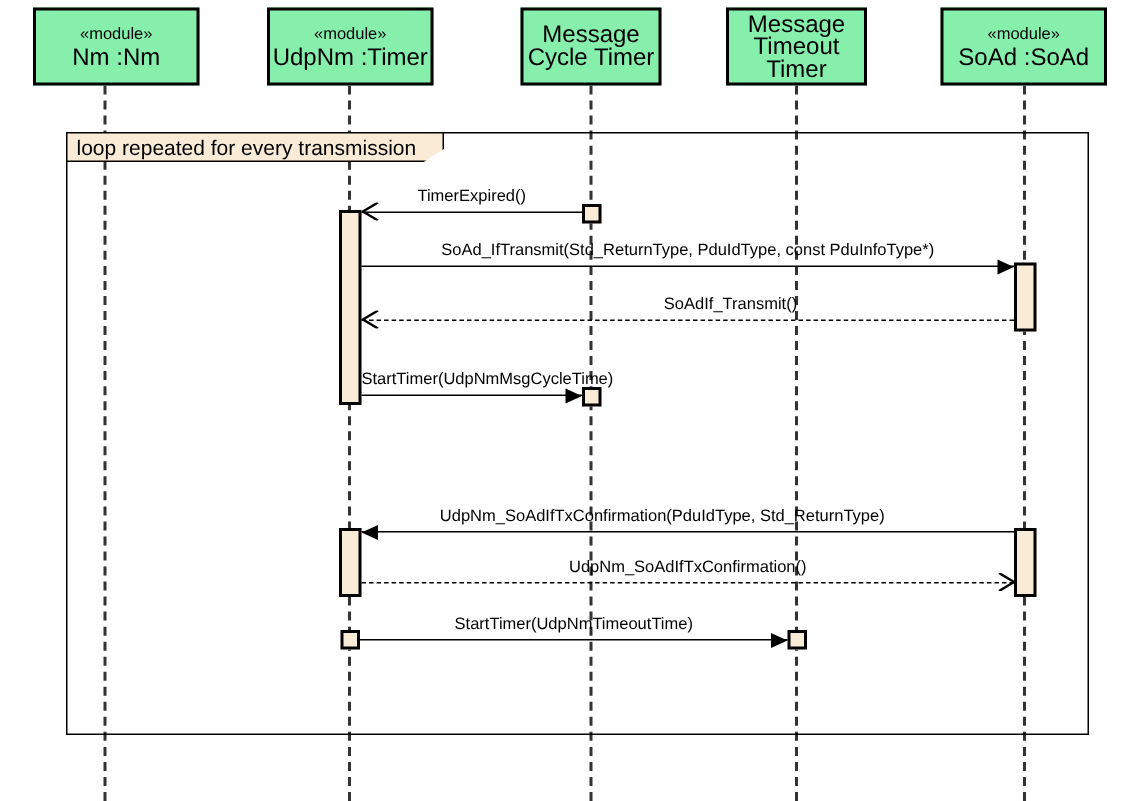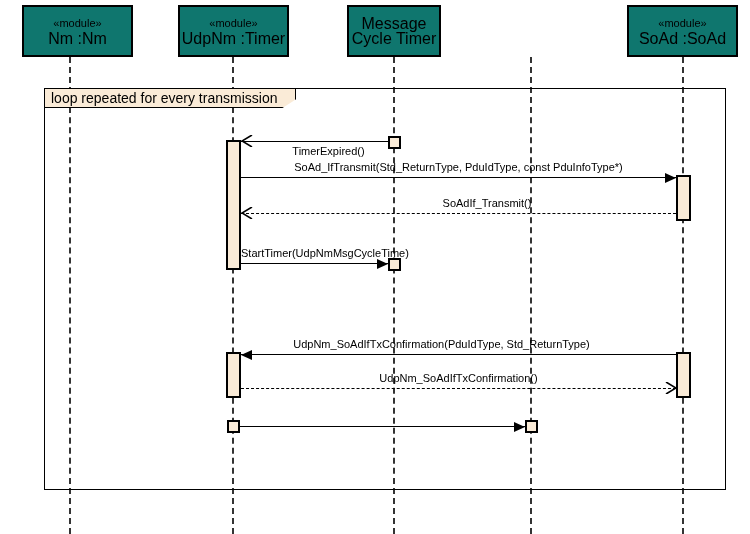--- a/index.html
+++ b/index.html
@@ -8,21 +8,21 @@
     background:#ffffff;
     font-family:"Liberation Sans", sans-serif;
     overflow:hidden;
     position:relative;
   }
   #diagram{position:absolute;left:0;top:0;width:750px;height:534px;}
 
   
   .head{
     position:absolute;
-    background:#0f766e;
+    background:#86efac;
     border:2px solid #000000;
     box-sizing:border-box;
     display:flex;
     flex-direction:column;
     align-items:center;
     justify-content:center;
     font-size:11px;
     color:#000;
     line-height:15px;
     text-align:center;
@@ -121,39 +121,42 @@
       <div class="stereo">«module»</div>
       <div class="nm">Nm :Nm</div>
     </div>
     <div class="head" style="left: 178px; top: 5px; width: 111px; height: 52px;">
       <div class="stereo">«module»</div>
       <div class="nm">UdpNm :Timer</div>
     </div>
     <div class="head" style="left: 347px; top: 5px; width: 94px; height: 52px;">
       <div class="nm">Message Cycle Timer</div>
     </div>
+    <div class="head" style="left: 484px; top: 5px; width: 94px; height: 52px;">
+      <div class="nm">Message Timeout Timer</div>
+    </div>
     <div class="head" style="left: 627px; top: 5px; width: 111px; height: 52px;">
       <div class="stereo">«module»</div>
       <div class="nm">SoAd :SoAd</div>
     </div>
     <div class="activation" style="left: 226px; top: 140px; width: 15px; height: 130px;"></div>
     <div class="activation" style="left: 226px; top: 352px; width: 15px; height: 46px;"></div>
     <div class="activation" style="left: 227px; top: 420px; width: 13px; height: 13px;"></div>
     <div class="activation" style="left: 676px; top: 175px; width: 15px; height: 46px;"></div>
     <div class="activation" style="left: 676px; top: 352px; width: 15px; height: 46px;"></div>
     <div class="activation" style="left: 388px; top: 136px; width: 13px; height: 13px;"></div>
     <div class="activation" style="left: 388px; top: 258px; width: 13px; height: 13px;"></div>
     <div class="activation" style="left: 525px; top: 420px; width: 13px; height: 13px;"></div>
     <div class="msg-line" style="left: 241px; top: 141px; width: 147px;"></div>
     <div class="arrow-open" style="top: 135px; left: 241px;">
       <svg width="12" height="12" viewBox="0 0 12 12">
         <path d="M11,0 L1,6 L11,12" stroke="#000" stroke-width="1.6" fill="none"></path>
       </svg>
     </div>
-    <div class="msg-label" style="left: 255px; top: 125px; width: 147px; margin-top: 20px;">TimerExpired()</div>
+    <div class="msg-label" style="left: 241px; top: 125px; width: 147px;">TimerExpired()</div>
     <div class="msg-line" style="left: 241px; top: 177px; width: 435px;"></div>
     <div class="arrow-solid-r" style="top: 172.8px; left: 665px;"></div>
     <div class="msg-label" style="left: 241px; top: 161px; width: 435px;">SoAd_IfTransmit(Std_ReturnType, PduIdType, const PduInfoType*)</div>
     <div class="msg-line dashed" style="left: 241px; top: 213px; width: 435px;"></div>
     <div class="arrow-open" style="top: 207px; left: 241px;">
       <svg width="12" height="12" viewBox="0 0 12 12">
         <path d="M11,0 L1,6 L11,12" stroke="#000" stroke-width="1.6" fill="none"></path>
       </svg>
     </div>
     <div class="msg-label" style="left: 241px; top: 197px; width: 492px;">SoAdIf_Transmit()</div>
@@ -165,13 +168,14 @@
     <div class="msg-label" style="left: 224px; top: 338px; width: 435px;">UdpNm_SoAdIfTxConfirmation(PduIdType, Std_ReturnType)</div>
     <div class="msg-line dashed" style="left: 241px; top: 388px; width: 435px;"></div>
     <div class="arrow-open" style="top: 382px; left: 665px;">
       <svg width="12" height="12" viewBox="0 0 12 12">
         <path d="M1,0 L11,6 L1,12" stroke="#000" stroke-width="1.6" fill="none"></path>
       </svg>
     </div>
     <div class="msg-label" style="left: 241px; top: 372px; width: 435px;">UdpNm_SoAdIfTxConfirmation()</div>
     <div class="msg-line" style="left: 240px; top: 426px; width: 285px;"></div>
     <div class="arrow-solid-r" style="top: 421.8px; left: 514px;"></div>
+    <div class="msg-label" style="left: 240px; top: 410px; width: 285px;">StartTimer(UdpNmTimeoutTime)</div>
   </div>
 
 </body></html>

